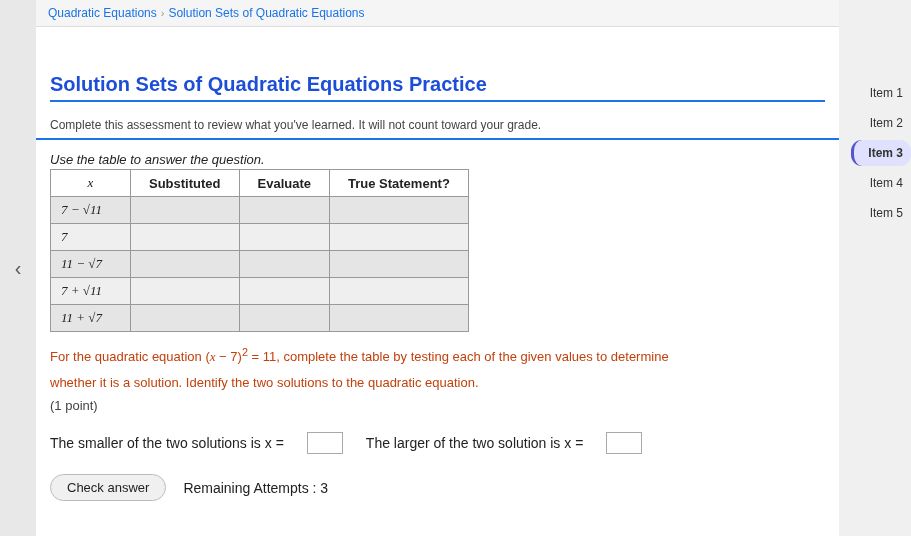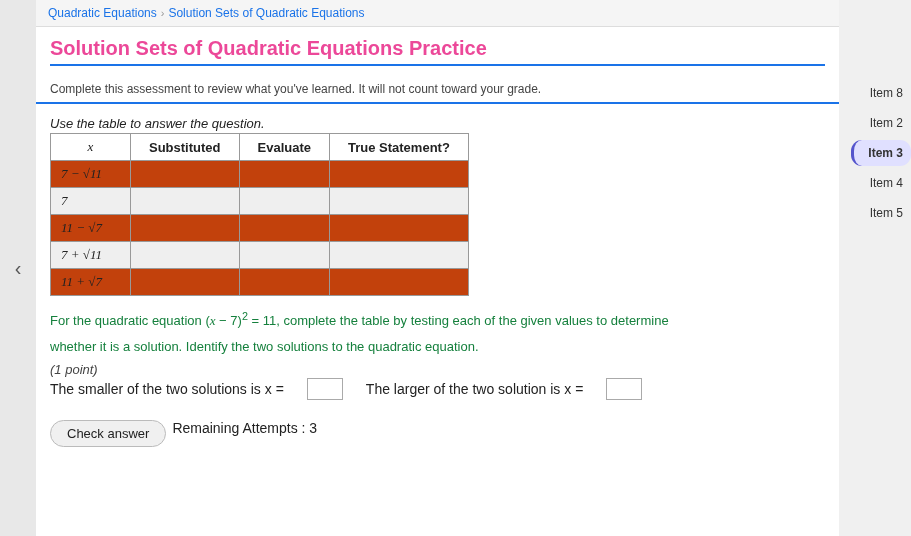--- a/index.html
+++ b/index.html
@@ -54,23 +54,24 @@
       cursor: pointer;
     }
     
     .page-header {
       padding: 10px 14px 6px 14px;
       border-bottom: 2px solid #1a73e8;
     }
     .page-title {
       font-size: 20px;
       font-weight: bold;
-      color: #ec4899;
+      color: #1d4ed8;
       border-bottom: 2px solid #1a73e8;
       padding-bottom: 4px;
+      margin-top: 36px;
     }
     .page-subtitle {
       font-size: 12px;
       color: #444;
       margin-top: 16px;
     }
     
     .content-area {
       padding: 12px 14px;
       flex: 1;
@@ -101,37 +102,36 @@
     }
     .data-table td:first-child {
       text-align: left;
       padding-left: 10px;
     }
     .data-table th:first-child {
       font-style: italic;
       font-weight: normal;
     }
     .data-table tbody tr td {
-      background: #c2410c;
+      background: #e5e5e5;
     }
     .data-table tbody tr:nth-child(even) td {
       background: #efefef;
     }
     
     .equation-desc {
       font-size: 13px;
-      color: #15803d;
+      color: #c2410c;
       margin-bottom: 6px;
       line-height: 1.5;
     }
     .points-note {
-      font-style: italic;
       font-size: 13px;
       color: #444;
-      margin-bottom: 1px;
+      margin-bottom: 19px;
     }
     
     .solution-row {
       display: flex;
       align-items: center;
       font-size: 14px;
       gap: 23px;
       margin-bottom: 20px;
       flex-wrap: wrap;
     }
@@ -139,22 +139,22 @@
       width: 36px;
       height: 22px;
       border: 1px solid #aaa;
       background: #fff;
       font-size: 13px;
       text-align: center;
     }
     
     .check-row {
       display: flex;
-      align-items: flex-start;
-      gap: 6px;
+      align-items: center;
+      gap: 17px;
     }
     .check-answer-btn {
       background: #f0f0f0;
       border: 1px solid #bbb;
       border-radius: 16px;
       padding: 5px 16px;
       font-size: 13px;
       cursor: pointer;
       color: #222;
     }
@@ -273,19 +273,19 @@
       </div>
 
       <div class="check-row">
         <button class="check-answer-btn">Check answer</button>
         <span>Remaining Attempts : 3</span>
       </div>
     </div>
   </div>
 
   <div class="right-sidebar">
-    <div class="sidebar-item">Item 8</div>
+    <div class="sidebar-item">Item 1</div>
     <div class="sidebar-item">Item 2</div>
     <div class="sidebar-item active">Item 3</div>
     <div class="sidebar-item">Item 4</div>
     <div class="sidebar-item">Item 5</div>
   </div>
 </div>
 
 </body></html>

